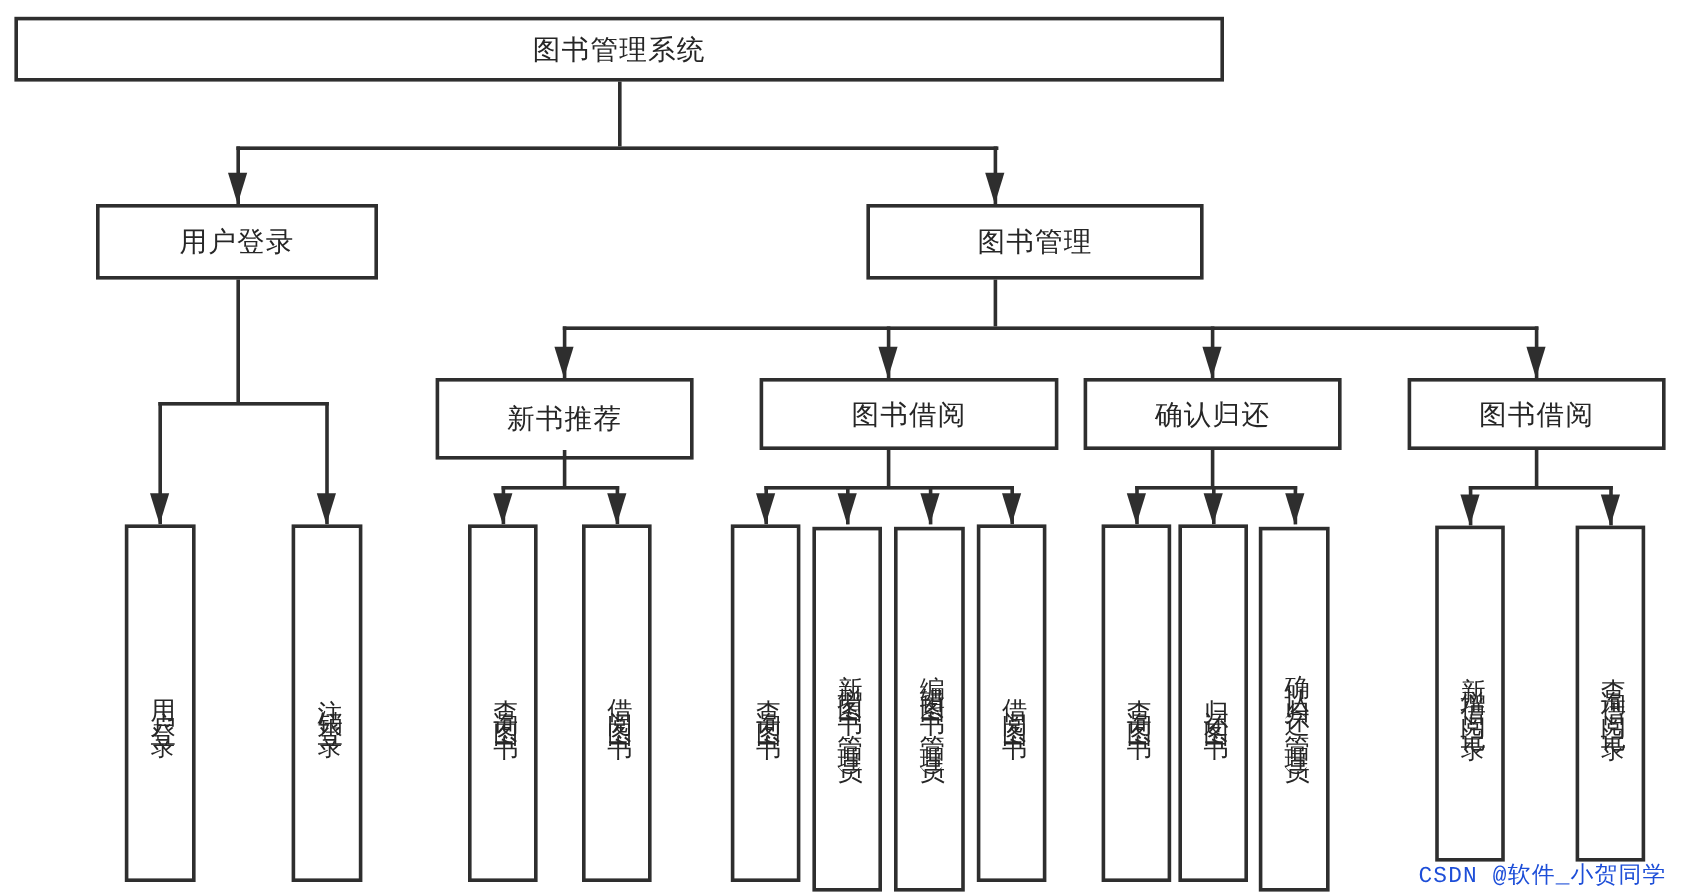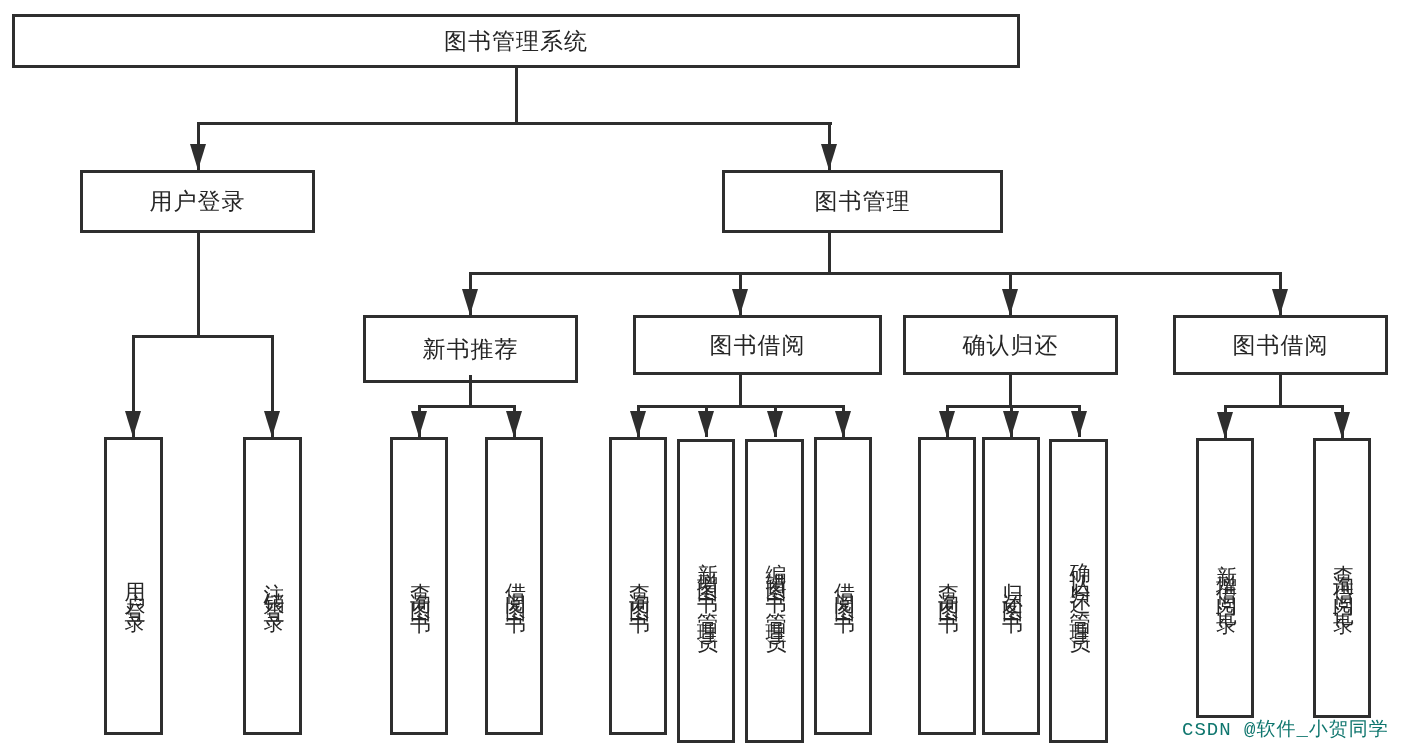--- a/index.html
+++ b/index.html
@@ -31,21 +31,21 @@
   .arrow{
     position:absolute;width:0;height:0;
     border-left:8px solid transparent;
     border-right:8px solid transparent;
     border-top:26px solid #2e2e2e;
   }
   .watermark{
     position:absolute;
     left:1182px;top:716px;
     font-size:19px;
-    color:#0f766e;
+    color:#1d4ed8;
     letter-spacing:1px;
     z-index:10;
     white-space:nowrap;
   }
 </style>
 </head>
 <body>
 
 <div id="canvas">
 

